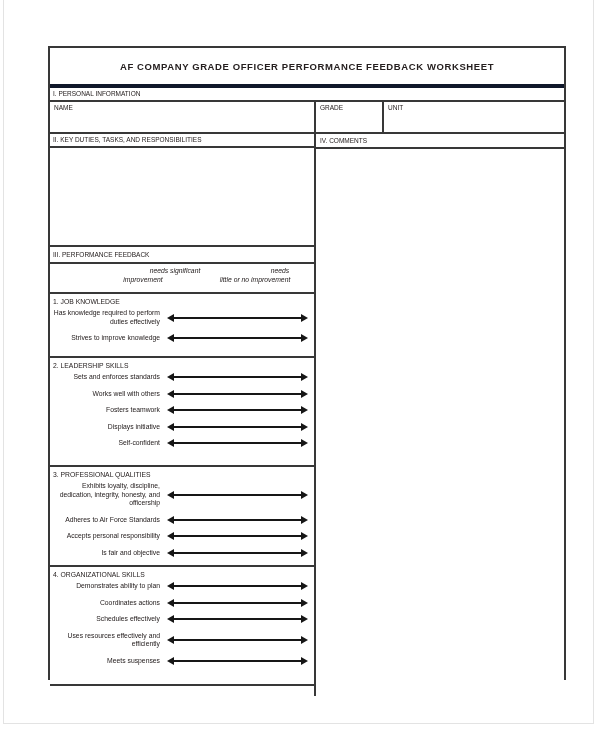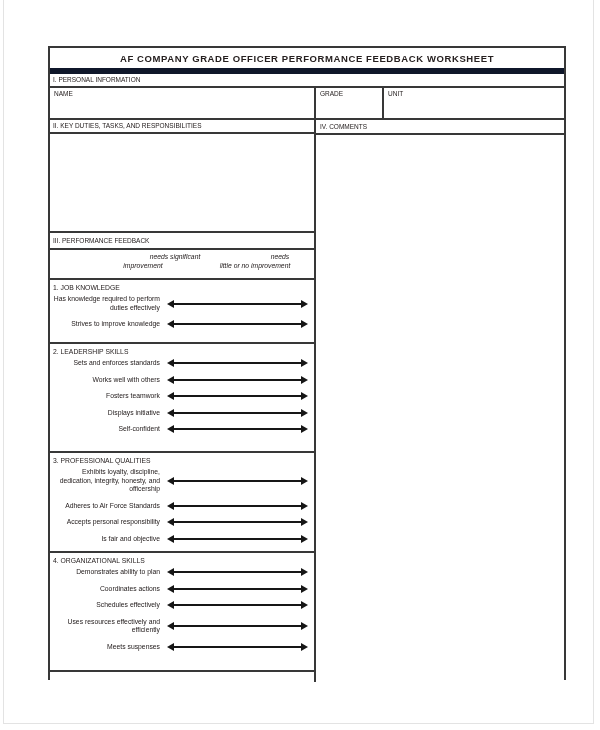--- a/index.html
+++ b/index.html
@@ -10,21 +10,21 @@
   .page-edge{
     position:absolute;left:3px;top:-4px;width:589px;height:726px;
     border:1px solid #e3e3e3;pointer-events:none;
   }
   .form{
     position:absolute;left:48px;top:46px;width:518px;height:634px;
     border-left:2px solid #383838;border-right:2px solid #383838;border-top:2px solid #383838;
     box-sizing:border-box;background:#fff;
   }
   .title-row{
-    height:26px;border-bottom:6px solid #0f172a;box-sizing:border-box;
+    height:40px;border-bottom:4px solid #0f172a;box-sizing:border-box;
     display:flex;align-items:center;justify-content:center;
     font-size:9.5px;font-weight:bold;letter-spacing:0.6px;
   }
   .sec1-row{
     height:14px;border-bottom:2px solid #383838;box-sizing:border-box;
     font-size:6.5px;padding:2px 0 0 3px;
   }
   .pi-row{height:32px;border-bottom:2px solid #383838;box-sizing:border-box;display:flex;}
   .pi-cell{font-size:6.5px;padding:2px 0 0 4px;box-sizing:border-box;}
   .cell-name{width:266px;border-right:2px solid #383838;}

